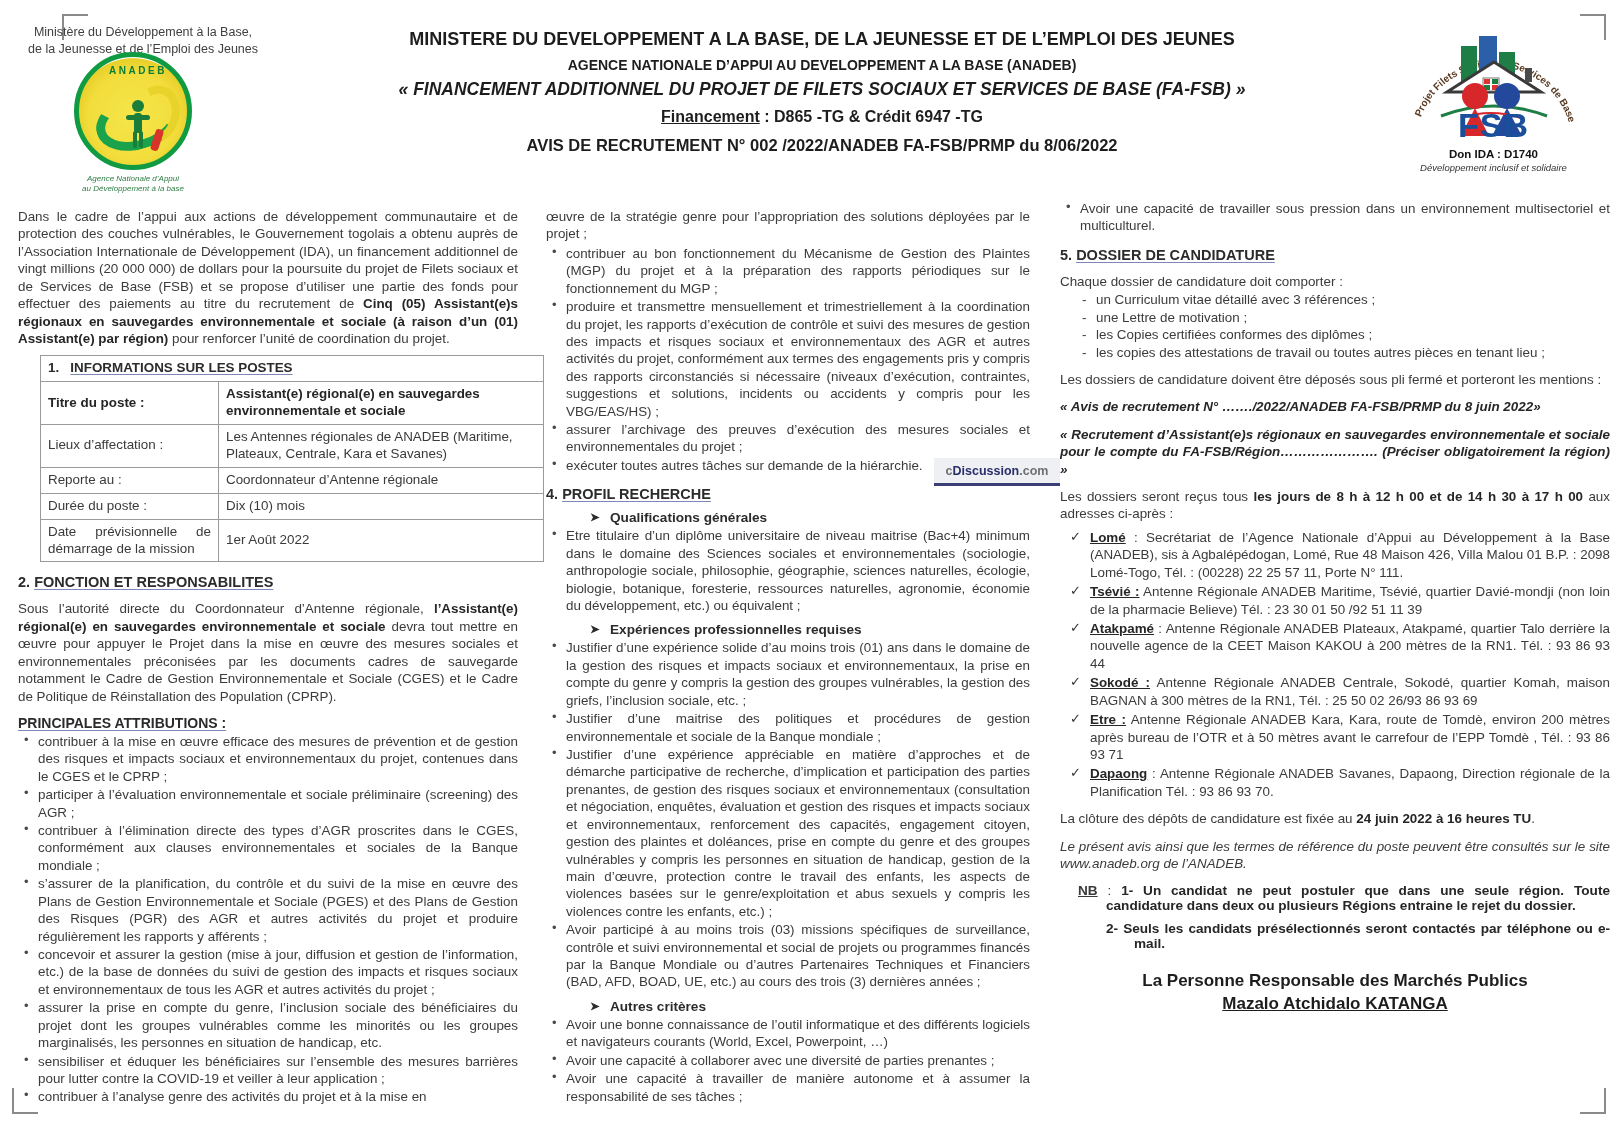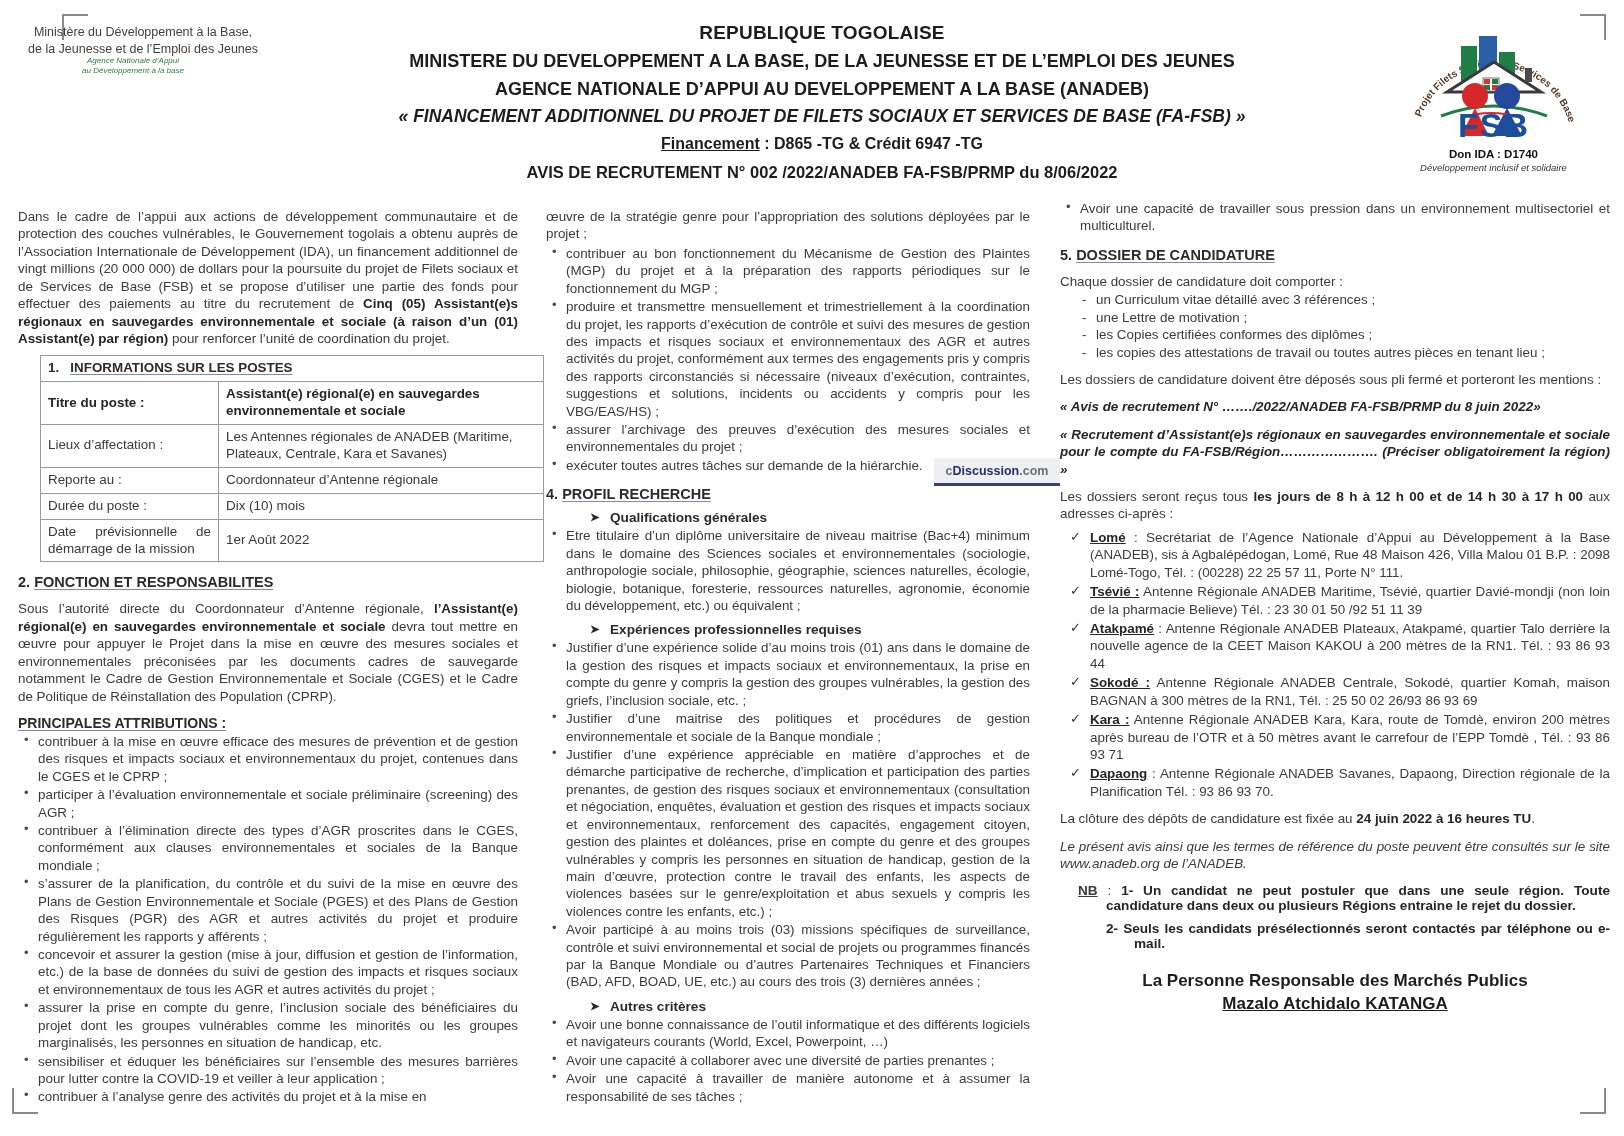--- a/index.html
+++ b/index.html
@@ -61,21 +61,21 @@
   }
   .logo-anadeb .sub {
     font-size:8px; color:#2e7d44; line-height:1.3; margin-top:4px; font-style:italic;
   }
 
   .title-block {
     position:absolute; left:270px; right:250px; top:22px; text-align:center;
   }
   .t-line1 { font-size:19px; font-weight:bold; color:#1d1d1d; letter-spacing:0.2px; }
   .t-line2 { font-size:18px; font-weight:bold; color:#1d1d1d; margin-top:7px; }
-  .t-line3 { font-size:18px; font-weight:bold; color:#1d1d1d; margin-top:7px; }
+  .t-line3 { font-size:14px; font-weight:bold; color:#1d1d1d; margin-top:7px; }
   .t-line4 { font-size:17.5px; font-weight:bold; font-style:italic; color:#1d1d1d; margin-top:6px; }
   .t-line5 { font-size:16px; font-weight:bold; color:#1d1d1d; margin-top:8px; }
   .t-line5 .u { text-decoration:underline; }
   .t-line6 { font-size:16.5px; font-weight:bold; color:#1d1d1d; margin-top:10px; }
 
   .logo-fsb { position:absolute; right:18px; top:18px; width:225px; text-align:center; }
   .fsb-badge { position:relative; width:190px; height:140px; margin:0 auto; }
   .fsb-arc-text { position:absolute; left:0; top:0; width:190px; height:140px; }
   .fsb-name { font-size:34px; font-weight:bold; color:#1a4f9c; letter-spacing:1px; line-height:1;
               position:absolute; left:0; bottom:16px; width:190px; }
@@ -166,28 +166,40 @@
   <div class="corner br"></div>
 
   <div class="header">
 
     <div class="ministry-label">
       <div>Ministère du Développement à la Base,</div>
       <div>de la Jeunesse et de l’Emploi des Jeunes</div>
     </div>
 
     <div class="logo-anadeb">
+      <div class="anadeb-circle">
+        <div class="anadeb-word">ANADEB</div>
+        <div class="anadeb-swoosh"></div>
+        <div class="anadeb-swoosh2"></div>
+        <div class="anadeb-red"></div>
+        <svg class="anadeb-fig" viewBox="0 0 26 50">
+          <circle cx="13" cy="7" r="6" fill="#1a7d3a"></circle>
+          <rect x="9" y="14" width="8" height="20" rx="3" fill="#1a7d3a"></rect>
+          <rect x="1" y="16" width="24" height="5" rx="2.5" fill="#1a7d3a"></rect>
+          <rect x="8" y="32" width="4" height="17" rx="2" fill="#1a7d3a"></rect>
+          <rect x="14" y="32" width="4" height="17" rx="2" fill="#1a7d3a"></rect>
+        </svg>
+      </div>
       <div class="sub">
         <div>Agence Nationale d’Appui</div>
           <div>au Développement à la base</div>
       </div>
     </div>
 
     <div class="title-block">
-      <div class="t-line1">REPUBLIQUE TOGOLAISE</div>
       <div class="t-line2">MINISTERE DU DEVELOPPEMENT A LA BASE, DE LA JEUNESSE ET DE L’EMPLOI DES JEUNES</div>
       <div class="t-line3">AGENCE NATIONALE D’APPUI AU DEVELOPPEMENT A LA BASE (ANADEB)</div>
       <div class="t-line4">« FINANCEMENT ADDITIONNEL DU PROJET DE FILETS SOCIAUX ET SERVICES DE BASE (FA-FSB) »</div>
       <div class="t-line5">
         <span class="u">Financement</span><span> : D865 -TG &amp; Crédit 6947 -TG</span>
       </div>
       <div class="t-line6">AVIS DE RECRUTEMENT N° 002 /2022/ANADEB FA-FSB/PRMP du 8/06/2022</div>
     </div>
 
     <div class="logo-fsb">
@@ -335,21 +347,21 @@
       <p class="para just mt10 bi">« Avis de recrutement N° ……./2022/ANADEB FA-FSB/PRMP du 8 juin 2022»</p>
       <p class="para just bi">« Recrutement d’Assistant(e)s régionaux en sauvegardes environnementale et sociale pour le compte du FA-FSB/Région…………………. (Préciser obligatoirement la région) »</p>
 
       <p class="para just mt10"><span>Les dossiers seront reçus tous </span><b>les jours de 8 h à 12 h 00 et de 14 h 30 à 17 h 00</b><span> aux adresses ci-après :</span></p>
 
       <ul class="chk">
         <li><b class="u">Lomé</b><span> : </span><span>Secrétariat de l’Agence Nationale d’Appui au Développement à la Base (ANADEB), sis à Agbalépédogan, Lomé, Rue 48 Maison 426, Villa Malou 01 B.P. : 2098 Lomé-Togo, Tél. : (00228) 22 25 57 11, Porte N° 111.</span></li>
         <li><b class="u">Tsévié :</b><span> </span><span>Antenne Régionale ANADEB Maritime, Tsévié, quartier Davié-mondji (non loin de la pharmacie Believe) Tél. : 23 30 01 50 /92 51 11 39</span></li>
         <li><b class="u">Atakpamé</b><span> : </span><span>Antenne Régionale ANADEB Plateaux, Atakpamé, quartier Talo derrière la nouvelle agence de la CEET Maison KAKOU à 200 mètres de la RN1. Tél. : 93 86 93 44</span></li>
         <li><b class="u">Sokodé :</b><span> </span><span>Antenne Régionale ANADEB Centrale, Sokodé, quartier Komah, maison BAGNAN à 300 mètres de la RN1, Tél. : 25 50 02 26/93 86 93 69</span></li>
-        <li><b class="u">Kara :</b><span> </span><span>Antenne Régionale ANADEB Kara, Kara, route de Tomdè, environ 200 mètres après bureau de l’OTR et à 50 mètres avant le carrefour de l’EPP Tomdè , Tél. : 93 86 93 71</span></li>
+        <li><b class="u">Etre :</b><span> </span><span>Antenne Régionale ANADEB Kara, Kara, route de Tomdè, environ 200 mètres après bureau de l’OTR et à 50 mètres avant le carrefour de l’EPP Tomdè , Tél. : 93 86 93 71</span></li>
         <li><b class="u">Dapaong</b><span> : </span><span>Antenne Régionale ANADEB Savanes, Dapaong, Direction régionale de la Planification Tél. : 93 86 93 70.</span></li>
       </ul>
 
       <p class="para just mt10"><span>La clôture des dépôts de candidature est fixée au </span><b>24 juin 2022 à 16 heures TU</b><span>.</span></p>
 
       <p class="para just ital mt10">Le présent avis ainsi que les termes de référence du poste peuvent être consultés sur le site www.anadeb.org de l’ANADEB.</p>
 
       <div class="nb">
         <div class="nb-item"><span class="lab">NB</span><span> : </span><span class="body">1-  Un candidat ne peut postuler que dans une seule région. Toute candidature dans deux ou plusieurs Régions entraine le rejet du dossier.</span></div>
         <div class="nb-item2 body">2-  Seuls les candidats présélectionnés seront contactés par téléphone ou e-mail.</div>

